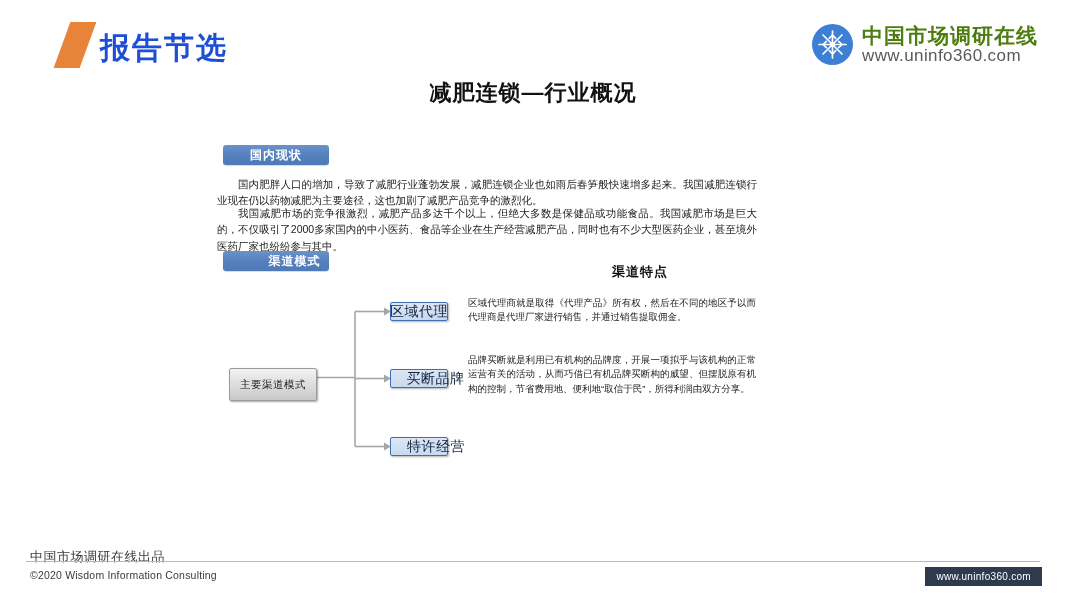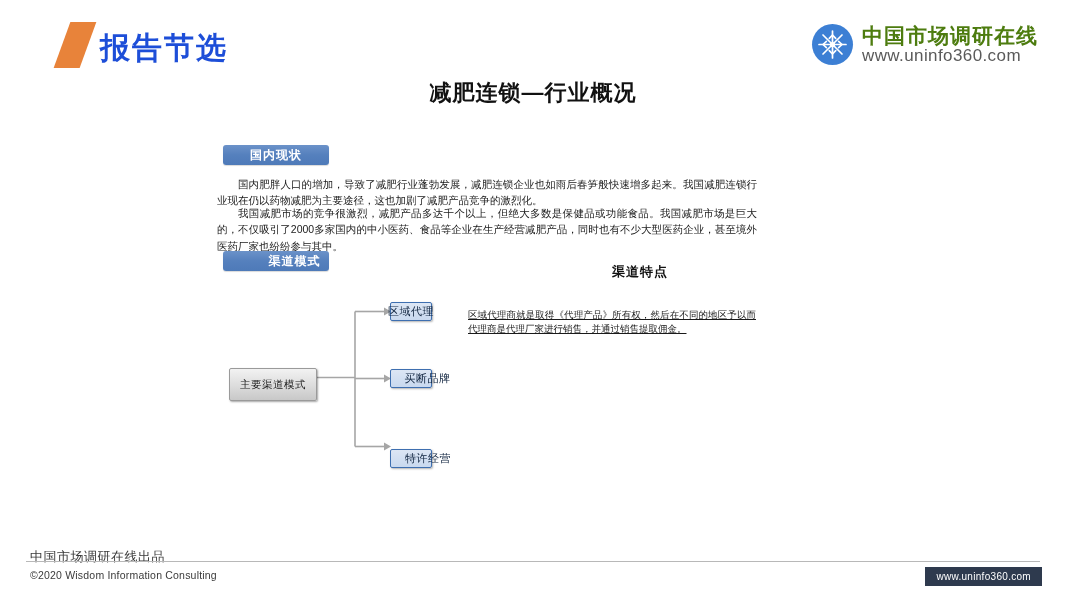--- a/index.html
+++ b/index.html
@@ -101,39 +101,39 @@
     border: 1px solid #9A9A9A;
     border-radius: 2px;
     box-shadow: 1px 1px 2px rgba(0,0,0,.35);
     display: flex; align-items: center; justify-content: center;
     font-size: 10.5px; color: #1a1a1a; letter-spacing: .5px;
     white-space: nowrap;
   }
 
   .node-branch {
     position: absolute; left: 390px;
-    width: 42px; height: 19px;
+    width: 58px; height: 19px;
     background: linear-gradient(to bottom, #DCE6F4 0%, #C9D9EF 100%);
     border: 1px solid #3E6FB0;
     border-radius: 2px;
     box-shadow: 1px 1px 2px rgba(0,0,0,.3);
     display: flex; align-items: center; justify-content: center;
-    font-size: 11px; color: #10243F; letter-spacing: .5px;
+    font-size: 14px; color: #10243F; letter-spacing: .5px;
     white-space: nowrap;
   }
   #node-branch-0 { top: 302px; }
   #node-branch-1 { top: 369px; padding-left: 33px; }
-  #node-branch-2 { top: 449px; padding-left: 34px; }
+  #node-branch-2 { top: 437px; padding-left: 34px; }
 
   .desc {
     position: absolute; left: 468px; width: 288px;
     font-size: 9.5px; color: #1a1a1a;
     line-height: 1.52; text-align: justify;
   }
-  #desc-0 { top: 308px; text-decoration: underline; }
+  #desc-0 { top: 296px; }
   #desc-1 { top: 353px; }
   #desc-2 { top: 429px; }
 
   
   #footer-rule {
     position: absolute; left: 26px; top: 561px;
     width: 1014px; height: 1px; background: #B8B8B8;
   }
   #footer-cn {
     position: absolute; left: 30px; top: 548px;
@@ -204,19 +204,20 @@
     </g>
   </svg>
 
   <div id="node-root">主要渠道模式</div>
 
   <div class="node-branch" id="node-branch-0">区域代理</div>
   <div class="node-branch" id="node-branch-1">买断品牌</div>
   <div class="node-branch" id="node-branch-2">特许经营</div>
 
   <p class="desc" id="desc-0">区域代理商就是取得《代理产品》所有权，然后在不同的地区予以而代理商是代理厂家进行销售，并通过销售提取佣金。</p>
+  <p class="desc" id="desc-1">品牌买断就是利用已有机构的品牌度，开展一项拟乎与该机构的正常运营有关的活动，从而巧借已有机品牌买断构的威望、但摆脱原有机构的控制，节省费用地、便利地“取信于民”，所得利润由双方分享。</p>
 
   <div id="footer-cn">中国市场调研在线出品</div>
   <div id="footer-rule"></div>
   <div id="footer-copy">©2020 Wisdom Information Consulting</div>
   <div id="footer-badge">www.uninfo360.com</div>
 
 </div>
 
 </body></html>

